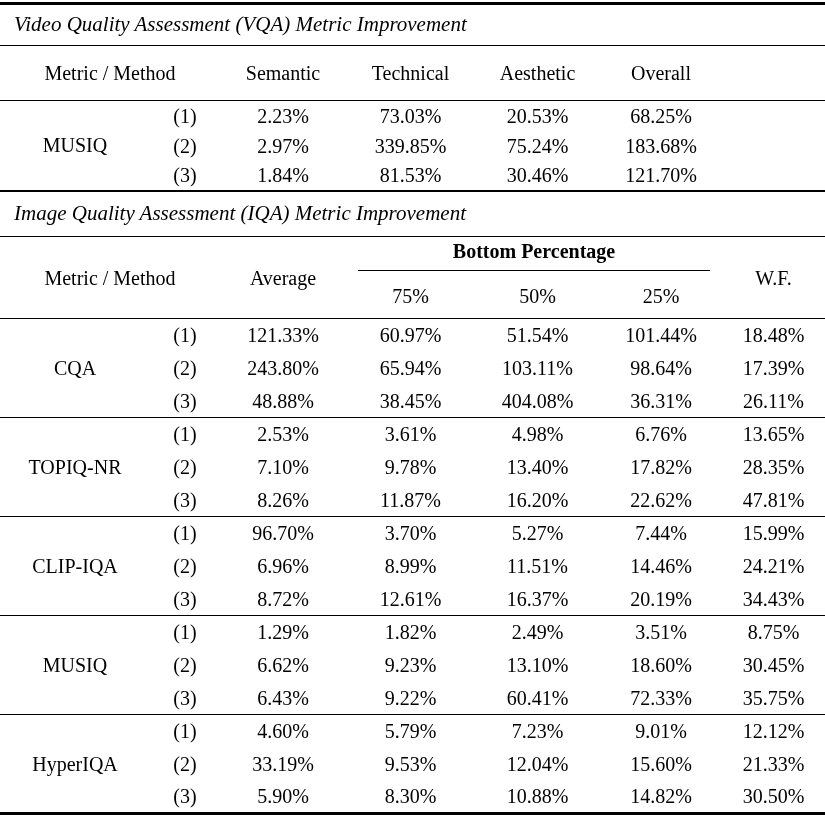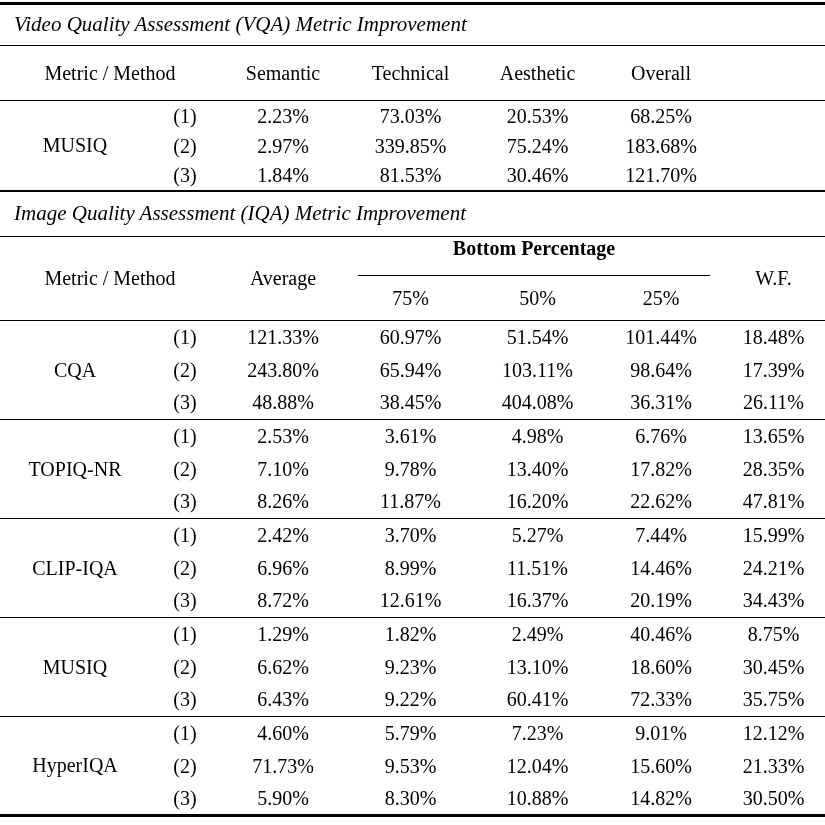--- a/index.html
+++ b/index.html
@@ -51,21 +51,21 @@
   
   tr.vqa-header { height: 55px; }
   tr.vqa-header > th { border-bottom: 1.5px solid #000; }
   th.hdr { font-weight: bold; font-size: 20px; }
   tr.iqa-h1 { height: 38px; }
   tr.iqa-h2 { height: 44px; }
   th.bp-span { vertical-align: bottom; }
   th.bp-span .bp-underline {
     display: block;
     margin: 0 12px;
-    padding-bottom: 16px;
+    padding-bottom: 8px;
     border-bottom: 1.4px solid #000;
     font-weight: bold;
     text-align: center;
   }
   
   tr.vqa-body { height: 30px; }
   tr.iqa-body { height: 33px; }
   tr.group-start > th, tr.group-start > td { border-top: 1.6px solid #000; }
   th.metric-cell { font-weight: bold; text-align: center; }
 </style>
@@ -190,21 +190,21 @@
       <td>8.26%</td>
       <td>11.87%</td>
       <td>16.20%</td>
       <td>22.62%</td>
       <td>47.81%</td>
     </tr>
 
     <tr class="iqa-body group-start">
       <th rowspan="3" class="metric-cell">CLIP-IQA</th>
       <td>(1)</td>
-      <td>2.42%</td>
+      <td>96.70%</td>
       <td>3.70%</td>
       <td>5.27%</td>
       <td>7.44%</td>
       <td>15.99%</td>
     </tr>
     <tr class="iqa-body">
       <td>(2)</td>
       <td>6.96%</td>
       <td>8.99%</td>
       <td>11.51%</td>
@@ -219,21 +219,21 @@
       <td>20.19%</td>
       <td>34.43%</td>
     </tr>
 
     <tr class="iqa-body group-start">
       <th rowspan="3" class="metric-cell">MUSIQ</th>
       <td>(1)</td>
       <td>1.29%</td>
       <td>1.82%</td>
       <td>2.49%</td>
-      <td>40.46%</td>
+      <td>3.51%</td>
       <td>8.75%</td>
     </tr>
     <tr class="iqa-body">
       <td>(2)</td>
       <td>6.62%</td>
       <td>9.23%</td>
       <td>13.10%</td>
       <td>18.60%</td>
       <td>30.45%</td>
     </tr>
@@ -250,21 +250,21 @@
       <th rowspan="3" class="metric-cell">HyperIQA</th>
       <td>(1)</td>
       <td>4.60%</td>
       <td>5.79%</td>
       <td>7.23%</td>
       <td>9.01%</td>
       <td>12.12%</td>
     </tr>
     <tr class="iqa-body">
       <td>(2)</td>
-      <td>71.73%</td>
+      <td>33.19%</td>
       <td>9.53%</td>
       <td>12.04%</td>
       <td>15.60%</td>
       <td>21.33%</td>
     </tr>
     <tr class="iqa-body">
       <td>(3)</td>
       <td>5.90%</td>
       <td>8.30%</td>
       <td>10.88%</td>

